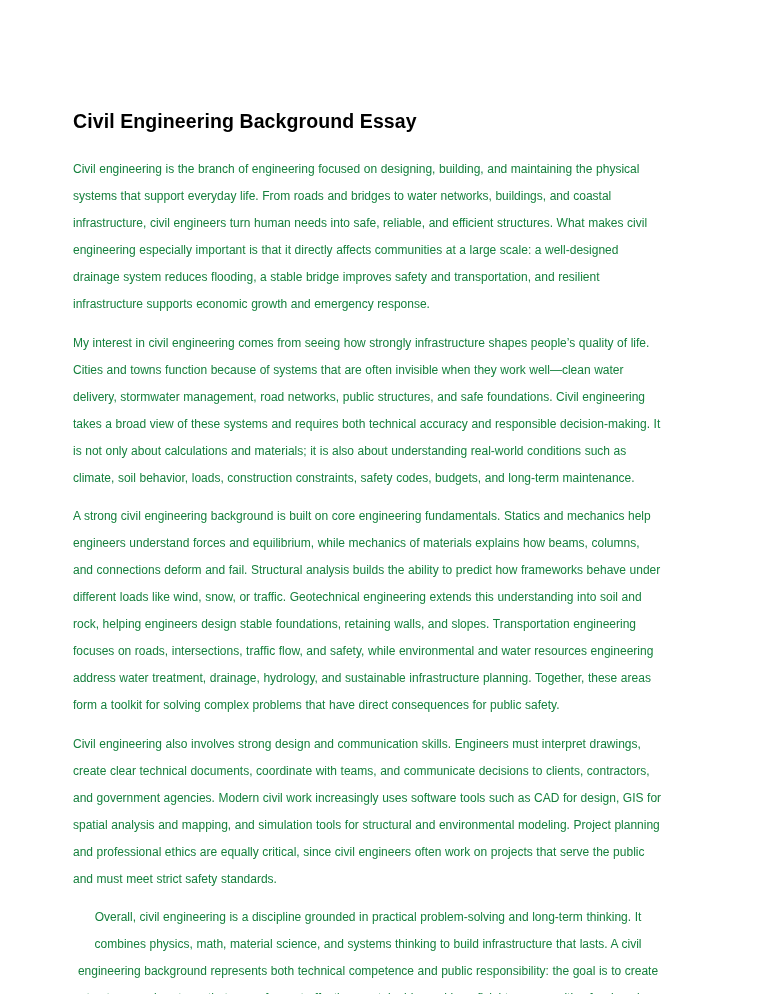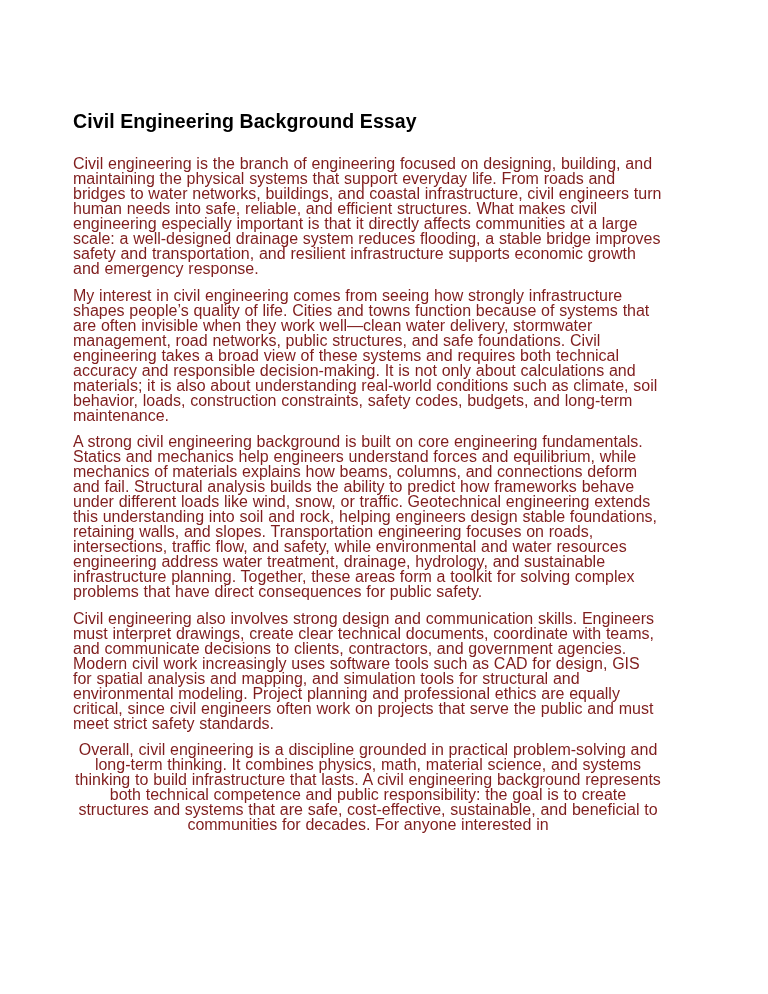--- a/index.html
+++ b/index.html
@@ -32,23 +32,23 @@
     font-size: 19.5px;
     font-weight: bold;
     color: #000000;
     line-height: 26px;
     letter-spacing: 0.1px;
     margin: 0 0 22px 0;
     white-space: nowrap;
   }
   .para {
     font-family: "Liberation Sans", sans-serif;
-    font-size: 16px;
-    line-height: 15px;
-    color: #7f1d1d;
+    font-size: 12px;
+    line-height: 27px;
+    color: #15803d;
     margin: 0 0 11.5px 0;
     text-align: left;
     word-spacing: 0.02em;
   }
   .para:last-child {
     margin-bottom: 0;
     text-align: center;
   }
 </style>
 </head>

